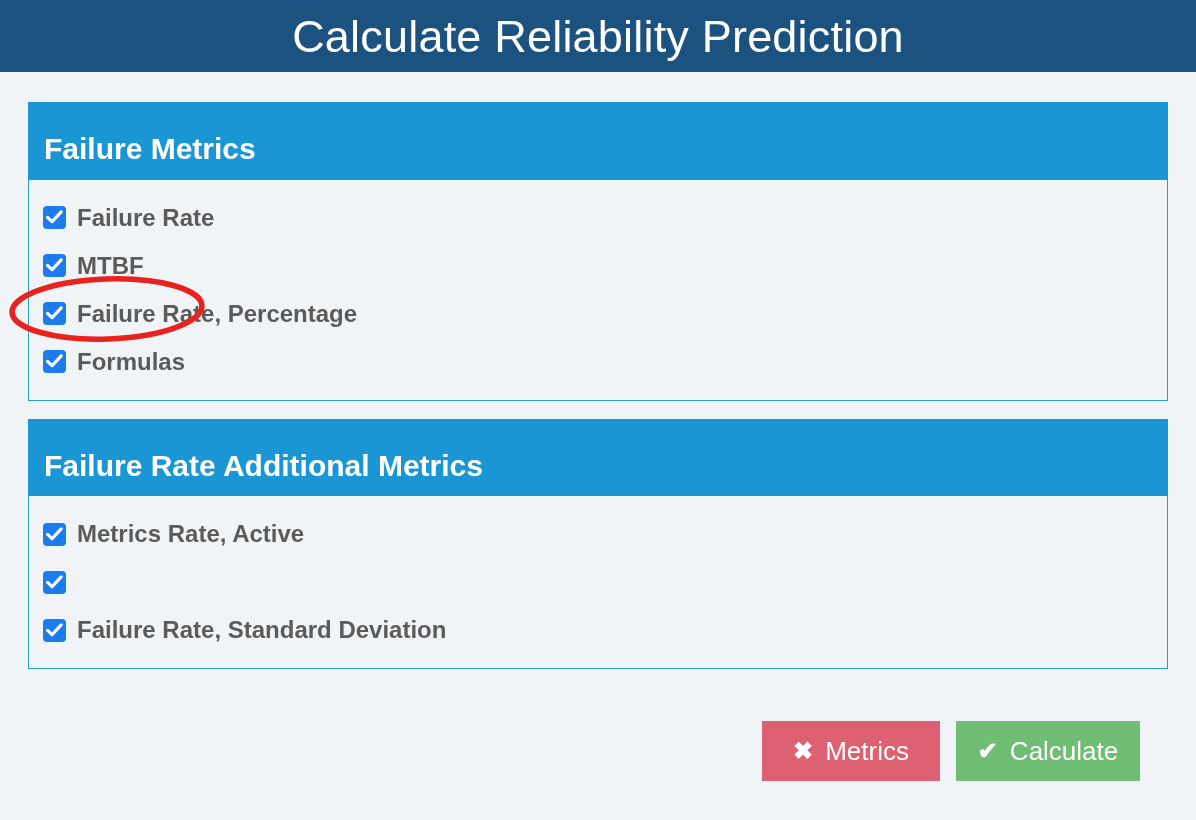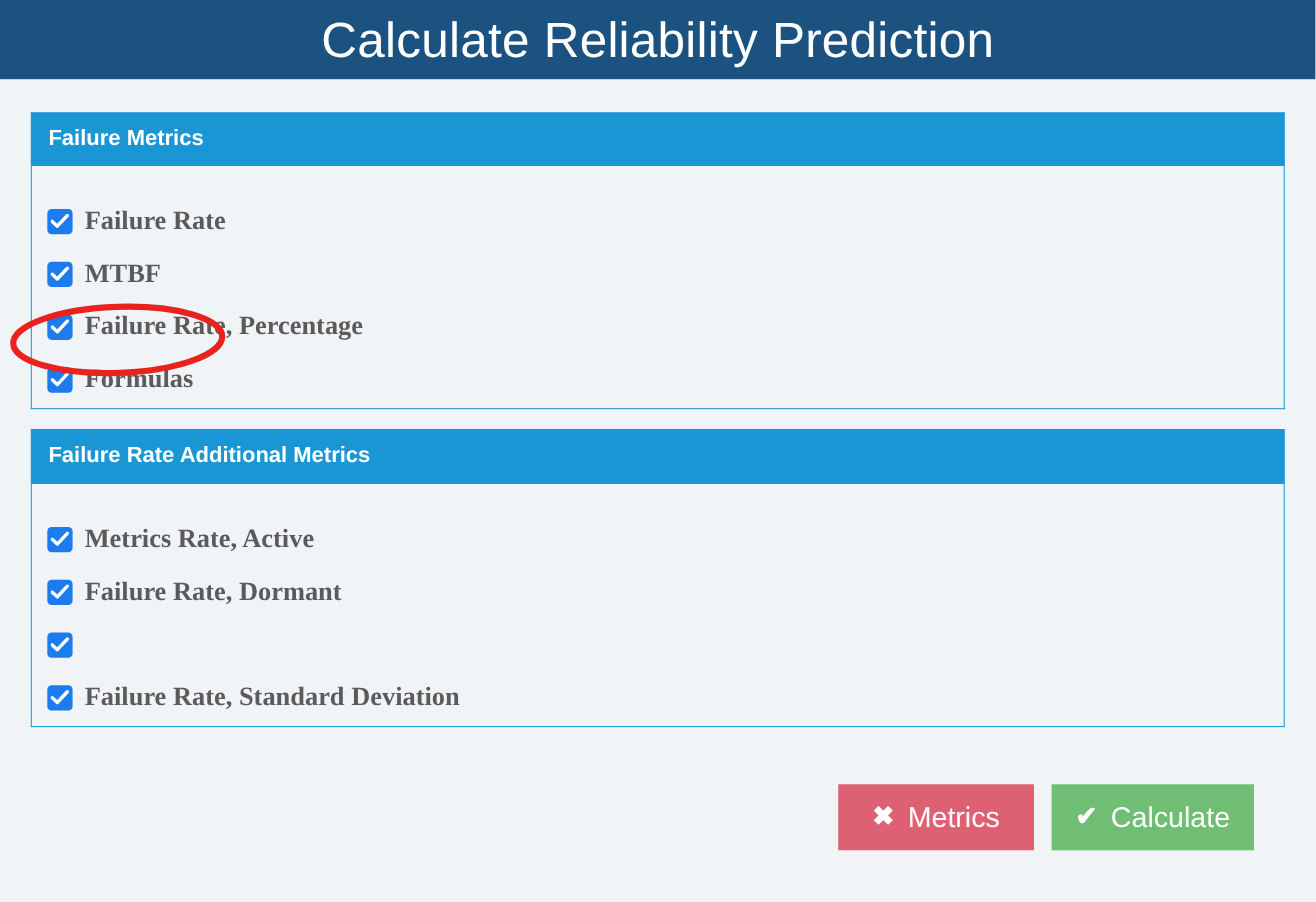--- a/index.html
+++ b/index.html
@@ -39,38 +39,37 @@
   }
 
   
   .panel {
     width: 1140px;
     margin: 0 0 18px 0;
   }
   .panel-header {
     background: #1b96d4;
     color: #ffffff;
-    font-size: 20px;
+    font-size: 30px;
     font-weight: bold;
-    padding: 13px 16px 14px 16px;
+    padding: 30px 16px 14px 16px;
     line-height: 1.12;
   }
   .panel-body {
     background: #f1f4f7;
     border: 1px solid #2b9ad3;
     border-top: none;
     padding: 14px 16px 14px 14px;
   }
 
   
   .check-row {
     display: flex;
-    align-items: flex-end;
+    align-items: center;
     height: 48px;
-    font-family: Liberation Serif, serif;
   }
   .cbox {
     width: 23px;
     height: 23px;
     min-width: 23px;
     border-radius: 4px;
     background: #1c7ced;
     position: relative;
     display: inline-block;
   }
@@ -185,28 +184,20 @@
 
       <div class="check-row">
         <span class="cbox">
           <svg width="17" height="15" viewBox="0 0 17 15">
               <path d="M1.5 7.3 L6.1 11.6 L15.2 1.9" stroke="#ffffff" stroke-width="3.1" fill="none" stroke-linecap="round" stroke-linejoin="round"></path>
             </svg>
         </span>
         <span class="check-label">Metrics Rate, Active</span>
       </div>
 
-      <div class="check-row">
-        <span class="cbox">
-          <svg width="17" height="15" viewBox="0 0 17 15">
-              <path d="M1.5 7.3 L6.1 11.6 L15.2 1.9" stroke="#ffffff" stroke-width="3.1" fill="none" stroke-linecap="round" stroke-linejoin="round"></path>
-            </svg>
-        </span>
-        <span class="check-label">Failure Rate, Dormant</span>
-      </div>
 
       <div class="check-row">
         <span class="cbox">
           <svg width="17" height="15" viewBox="0 0 17 15">
               <path d="M1.5 7.3 L6.1 11.6 L15.2 1.9" stroke="#ffffff" stroke-width="3.1" fill="none" stroke-linecap="round" stroke-linejoin="round"></path>
             </svg>
         </span>
       </div>
 
       <div class="check-row">

